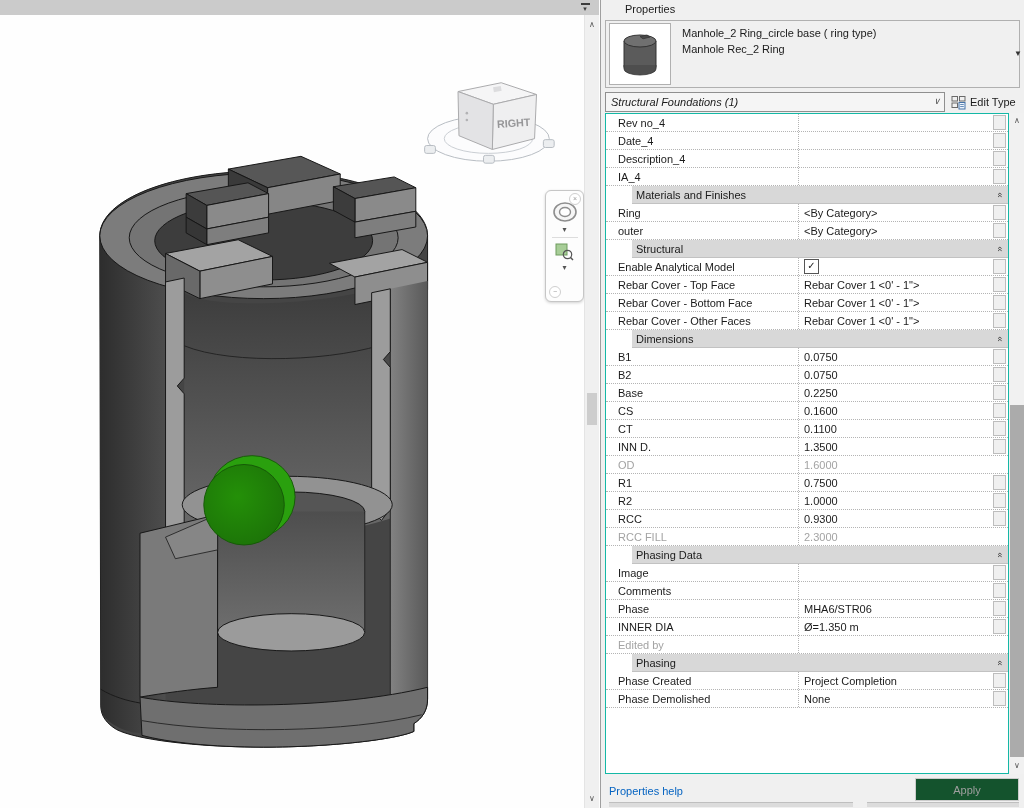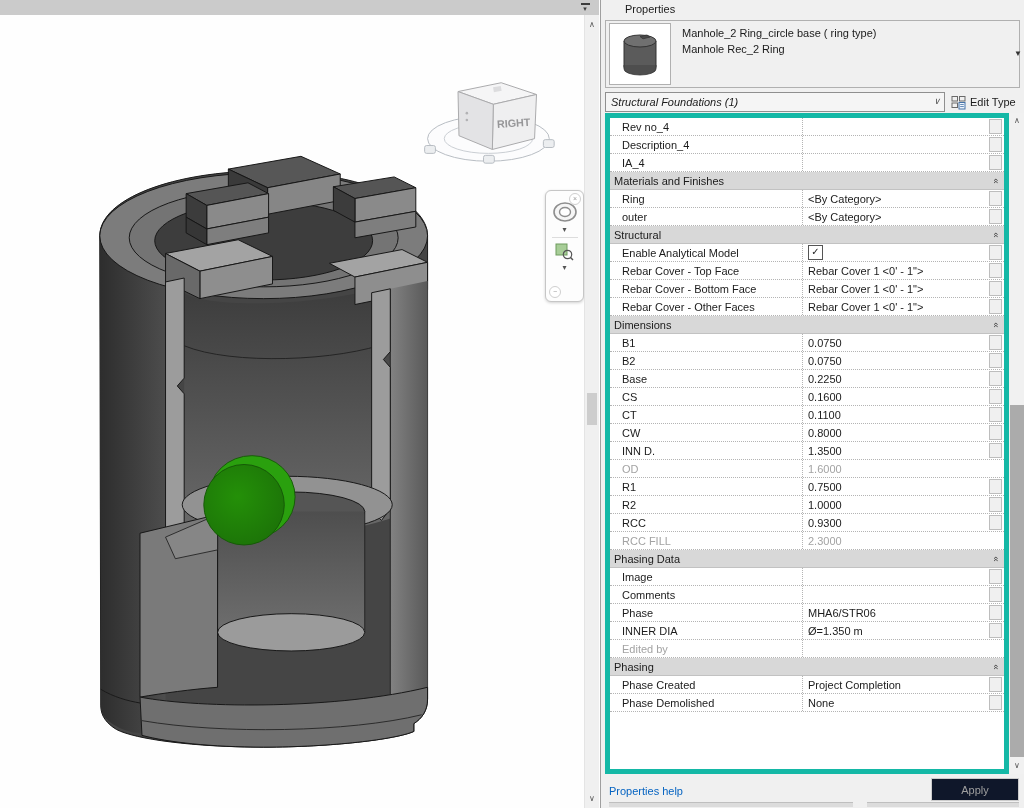--- a/index.html
+++ b/index.html
@@ -51,23 +51,23 @@
   .filter-row{position:absolute;left:4px;top:92px;width:414px;height:20px;}
   .combo{position:absolute;left:0;top:0;width:340px;height:20px;background:#f5f5f5;border:1px solid #8f8f8f;
          box-sizing:border-box;cursor:pointer;font-style:italic;}
   .combo-label{position:absolute;left:5px;top:3px;}
   .combo-chev{position:absolute;right:4px;top:3px;color:#555;font-size:9px;}
   .edit-type{position:absolute;left:346px;top:0;width:68px;height:20px;display:flex;align-items:center;
              gap:4px;cursor:pointer;}
 
   
   .grid{position:absolute;left:4px;top:113px;width:404px;height:661px;background:#fff;
-        border:5px solid #14b8a6;box-sizing:border-box;overflow:hidden;}
+        border:1px solid #14b8a6;box-sizing:border-box;overflow:hidden;}
   .prow{display:flex;height:18px;box-sizing:border-box;align-items:center;border-bottom:1px dotted #b4b4b4;}
-  .prow.group{background:#d8d8d8;border-bottom:1px solid #c2c2c2;}
+  .prow.group{background:#d8d8d8;border-bottom:1px solid #c2c2c2;margin-left:26px;}
   .glabel{flex:1;padding-left:4px;}
   .gchev{width:16px;text-align:center;color:#333;font-size:9px;transform:rotate(90deg);cursor:pointer;}
   .plabel{width:180px;padding-left:12px;border-right:1px dotted #b4b4b4;height:100%;display:flex;align-items:center;
           white-space:nowrap;overflow:hidden;}
   .pvalue{flex:1;padding-left:5px;height:100%;display:flex;align-items:center;white-space:nowrap;overflow:hidden;}
   .prow.ro .plabel,.prow.ro .pvalue{color:#a3a3a3;}
   .pbtncol{width:17px;height:100%;display:flex;align-items:center;justify-content:center;}
   .pbtn{width:11px;height:13px;background:#f0f0f0;border:1px solid #bdbdbd;cursor:pointer;}
   .cb{width:13px;height:13px;border:1px solid #555;background:#fff;font-size:10px;line-height:12px;
       text-align:center;color:#222;cursor:pointer;}
@@ -75,21 +75,21 @@
   
   .g-scroll{position:absolute;left:408px;top:113px;width:16px;height:661px;background:#f1f1f1;}
   .gs-arrow{position:absolute;left:0;width:16px;height:16px;color:#555;font-size:8px;text-align:center;
             line-height:16px;cursor:pointer;}
   .gs-up{top:0;} .gs-down{bottom:0;}
   .gs-thumb{position:absolute;left:1px;top:292px;width:14px;height:352px;background:#ababab;cursor:grab;}
 
   
   .p-footer{position:absolute;left:0;top:774px;width:424px;height:34px;}
   .help-link{position:absolute;left:8px;top:11px;color:#0563c1;cursor:pointer;}
-  .apply-btn{position:absolute;right:6px;top:4px;width:88px;height:23px;background:#0f172a;border:1px solid #cccccc;
+  .apply-btn{position:absolute;right:6px;top:4px;width:104px;height:23px;background:#14532d;border:1px solid #cccccc;
              color:#9f9f9f;text-align:center;line-height:22px;box-sizing:border-box;}
   .dock-strip{position:absolute;height:4px;background:#dcdcdc;border-top:1px solid #bfbfbf;bottom:1px;}
   .dock-strip.l{left:8px;width:244px;}
   .dock-strip.r{left:266px;width:152px;}
 </style>
 </head>
 <body>
 
 <div class="app">
 
@@ -259,20 +259,27 @@
 
     <div class="grid">
         <div class="prow param">
           <span class="plabel">Rev no_4</span>
           <span class="pvalue"></span>
           <span class="pbtncol">
             <span class="pbtn"></span>
           </span>
         </div>
         <div class="prow param">
+          <span class="plabel">Date_4</span>
+          <span class="pvalue"></span>
+          <span class="pbtncol">
+            <span class="pbtn"></span>
+          </span>
+        </div>
+        <div class="prow param">
           <span class="plabel">Description_4</span>
           <span class="pvalue"></span>
           <span class="pbtncol">
             <span class="pbtn"></span>
           </span>
         </div>
         <div class="prow param">
           <span class="plabel">IA_4</span>
           <span class="pvalue"></span>
           <span class="pbtncol">
@@ -359,27 +366,20 @@
         <div class="prow param">
           <span class="plabel">CS</span>
           <span class="pvalue">0.1600</span>
           <span class="pbtncol">
             <span class="pbtn"></span>
           </span>
         </div>
         <div class="prow param">
           <span class="plabel">CT</span>
           <span class="pvalue">0.1100</span>
-          <span class="pbtncol">
-            <span class="pbtn"></span>
-          </span>
-        </div>
-        <div class="prow param">
-          <span class="plabel">CW</span>
-          <span class="pvalue">0.8000</span>
           <span class="pbtncol">
             <span class="pbtn"></span>
           </span>
         </div>
         <div class="prow param">
           <span class="plabel">INN D.</span>
           <span class="pvalue">1.3500</span>
           <span class="pbtncol">
             <span class="pbtn"></span>
           </span>

